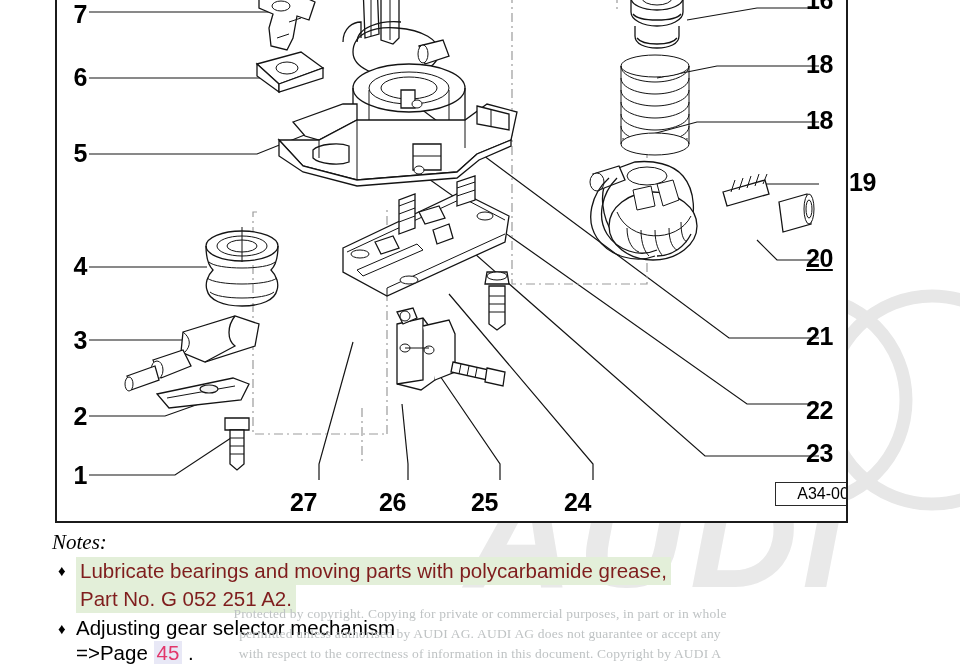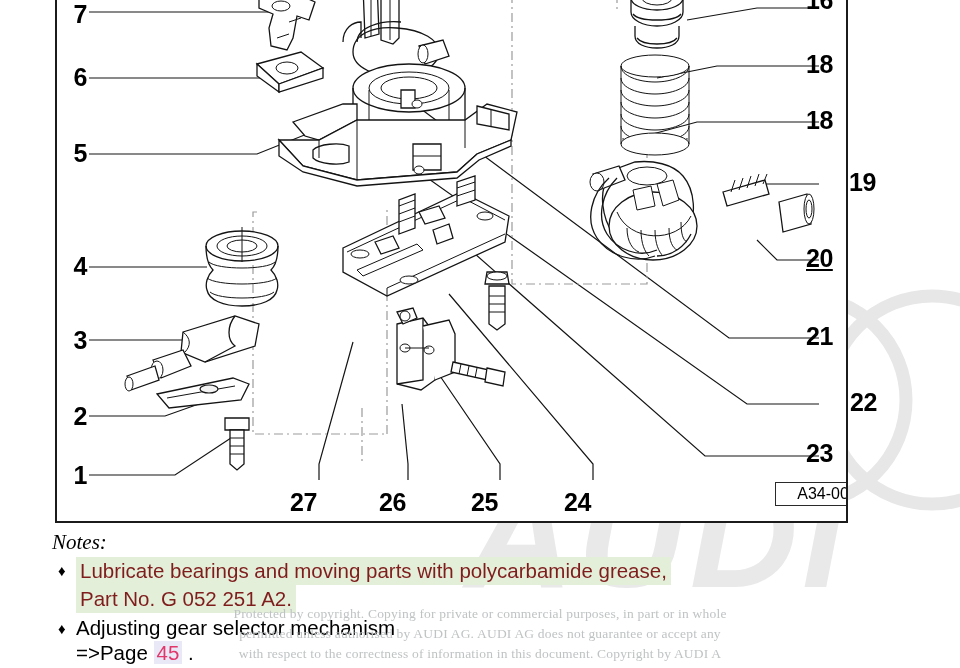--- a/index.html
+++ b/index.html
@@ -448,21 +448,21 @@
   <div class="callout left" style="left:55px; top:328px;width:32px;">3</div>
   <div class="callout left" style="left:55px; top:404px;width:32px;">2</div>
   <div class="callout left" style="left:55px; top:463px;width:32px;">1</div>
 
   <div class="callout right" style="left:806px; top:-12px;">16</div>
   <div class="callout right" style="left:806px; top:52px;">18</div>
   <div class="callout right" style="left:806px; top:108px;">18</div>
   <div class="callout right" style="left:806px; top:170px;margin-left:43px;">19</div>
   <div class="callout right" style="left:806px; top:246px;text-decoration:underline;">20</div>
   <div class="callout right" style="left:806px; top:324px;">21</div>
-  <div class="callout right" style="left:806px; top:390px;margin-left:44px;">22</div>
+  <div class="callout right" style="left:806px; top:398px;">22</div>
   <div class="callout right" style="left:806px; top:441px;">23</div>
 
   <div class="callout bottom" style="left:290px; top:490px; width:40px;">27</div>
   <div class="callout bottom" style="left:379px; top:490px; width:40px;">26</div>
   <div class="callout bottom" style="left:471px; top:490px; width:40px;">25</div>
   <div class="callout bottom" style="left:564px; top:490px; width:40px;">24</div>
 
   <div id="notes">
     <div id="notes-title">Notes:</div>
 

